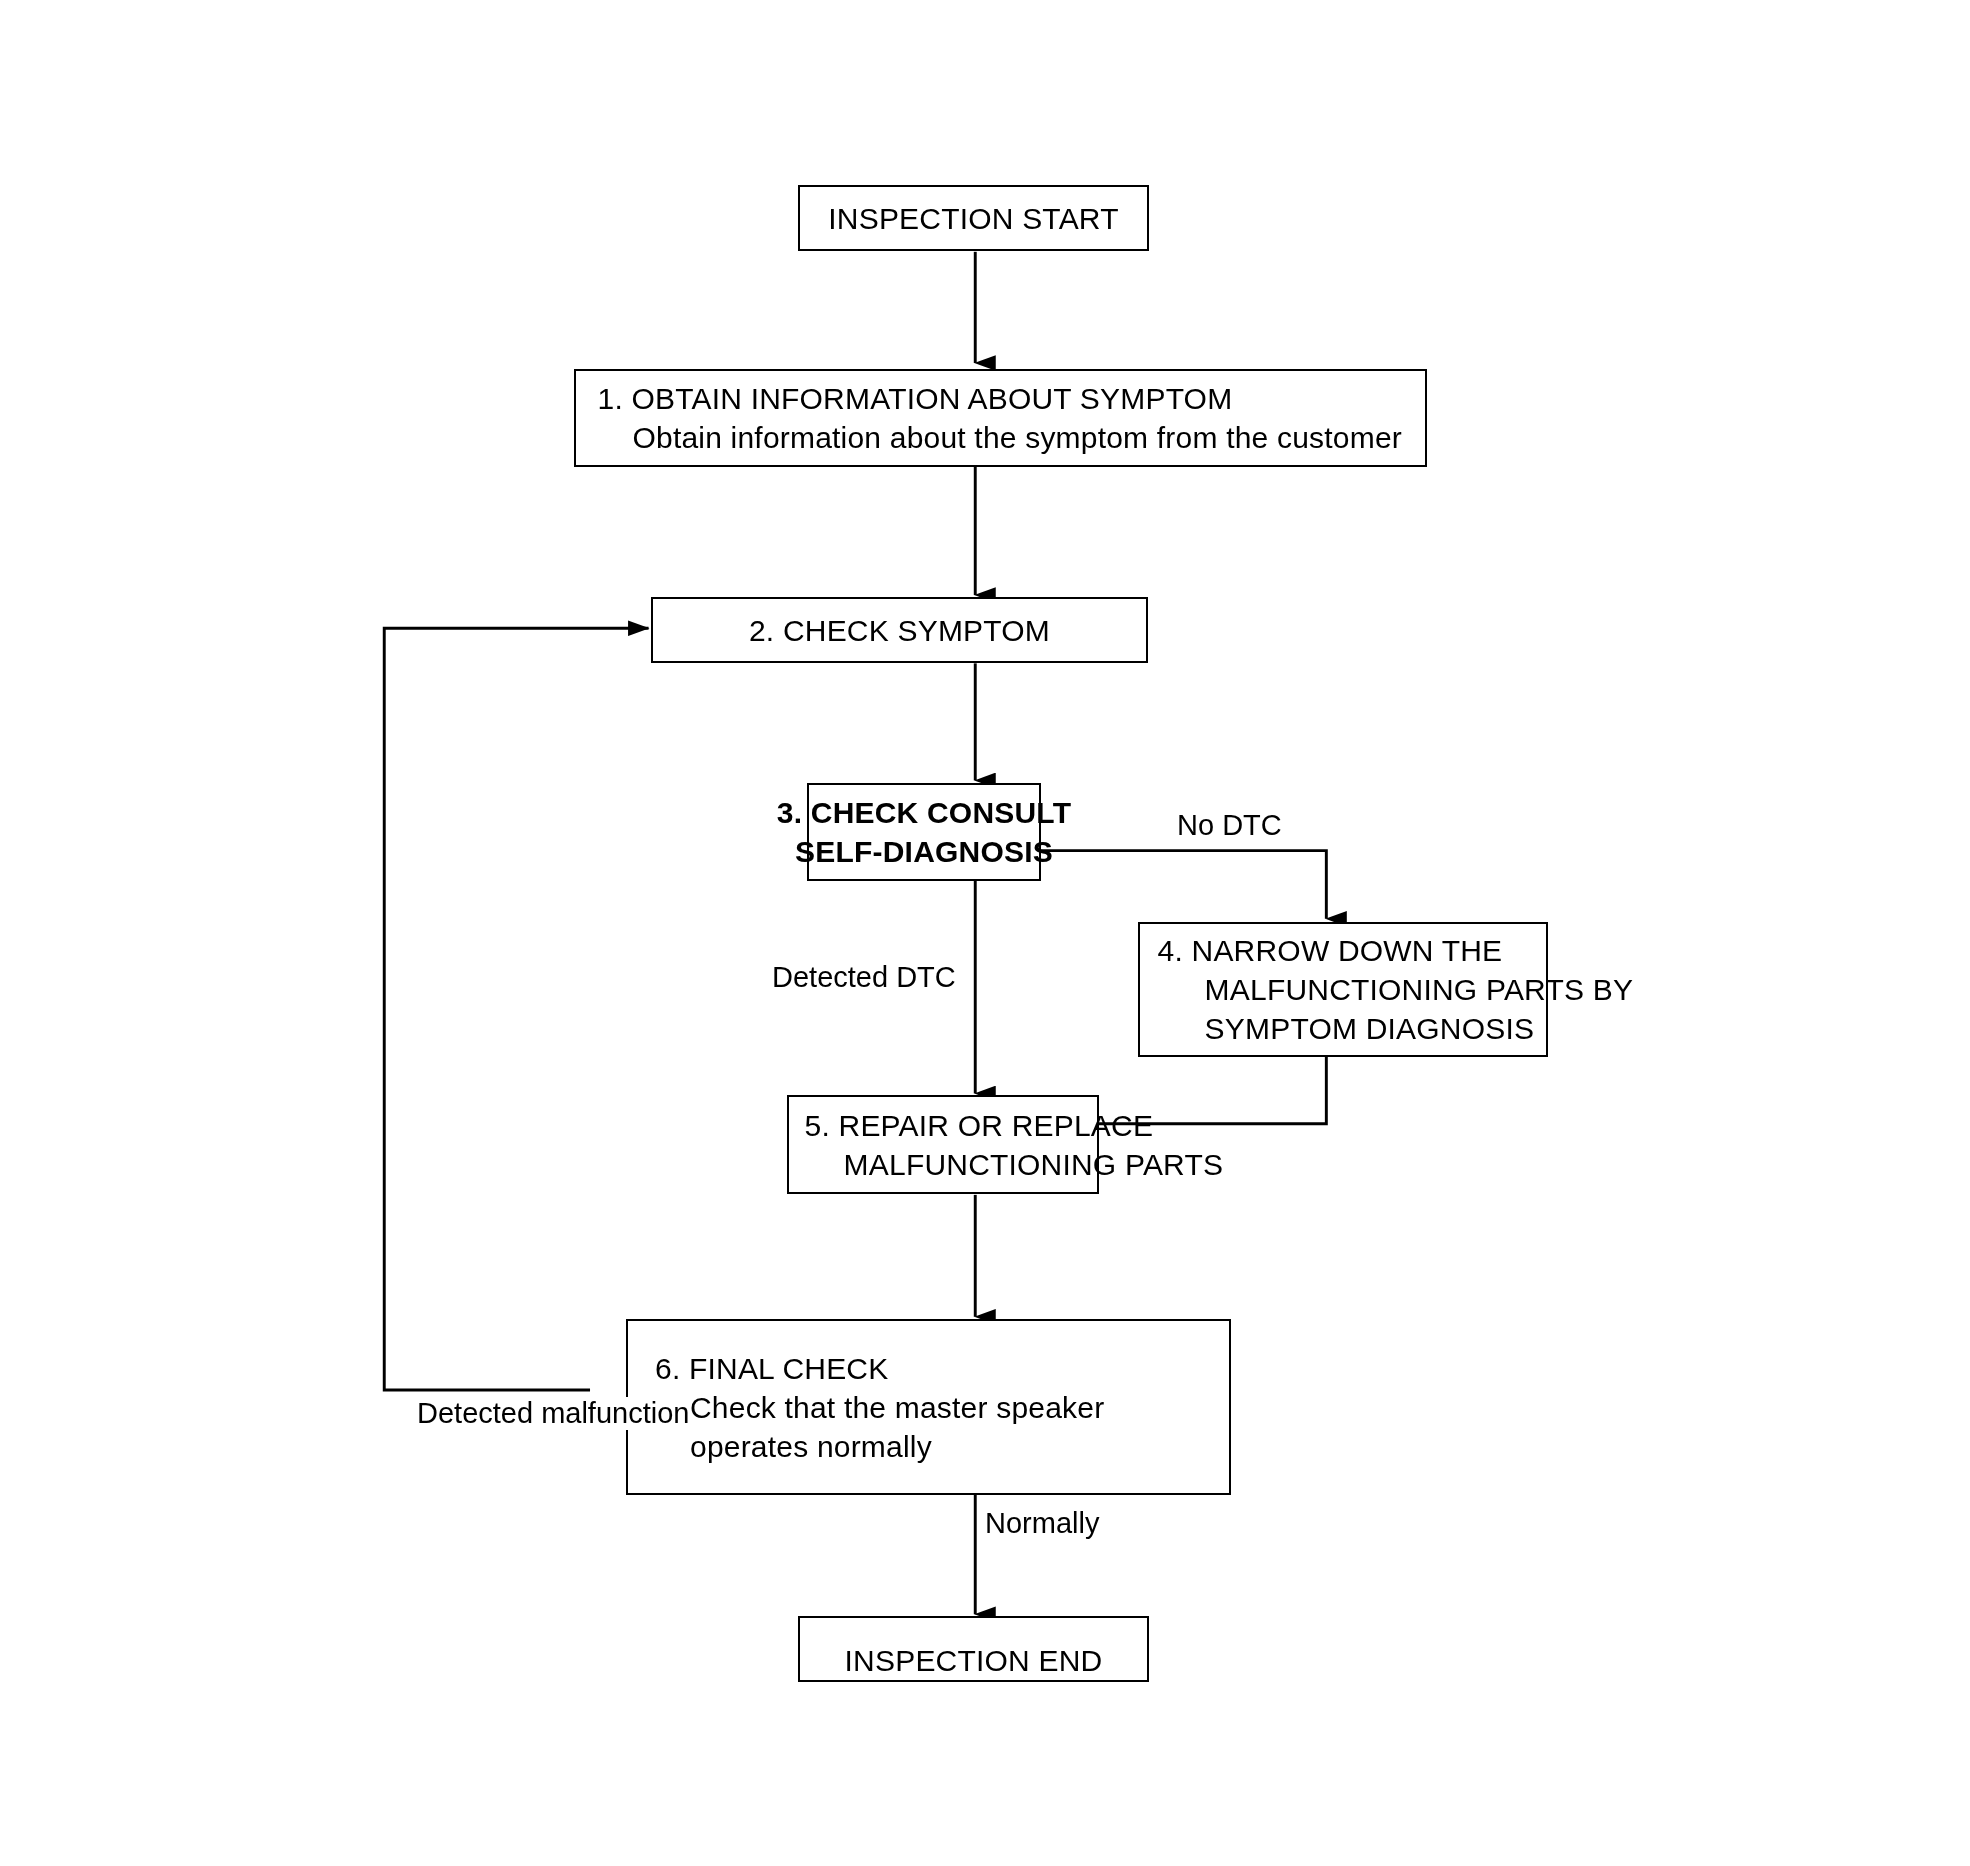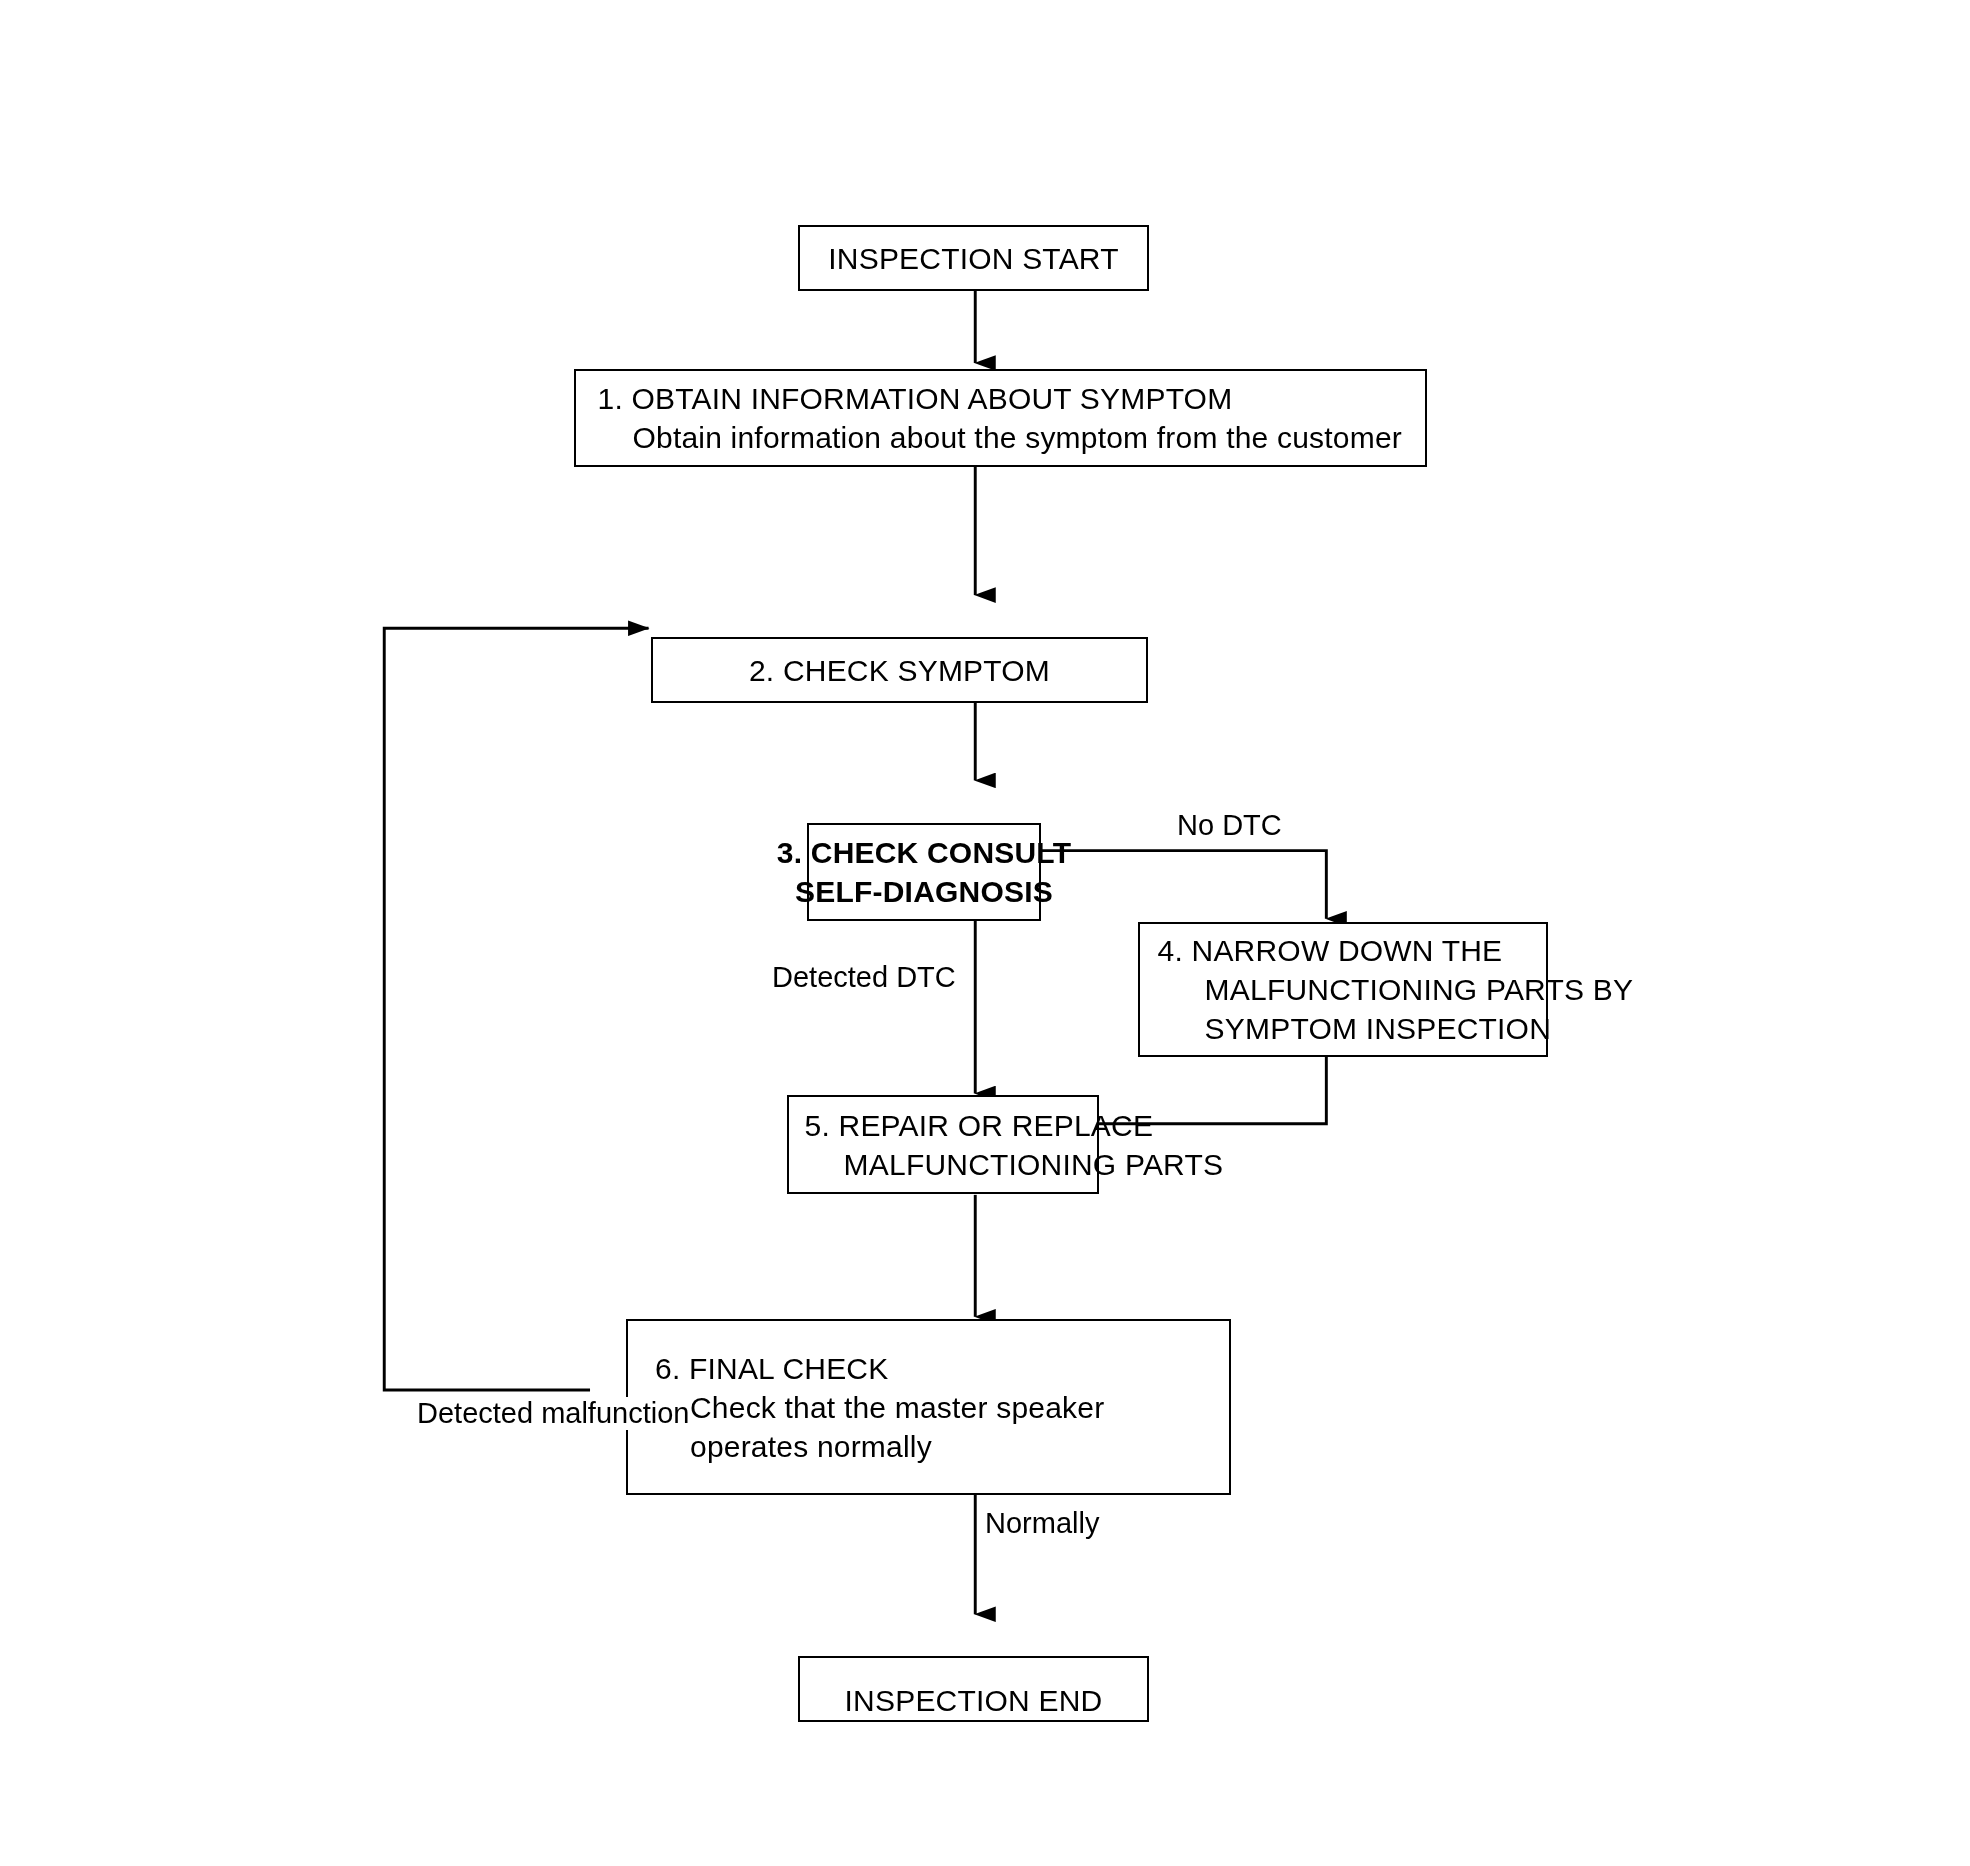--- a/index.html
+++ b/index.html
@@ -31,21 +31,20 @@
     border: 2.9px solid #000000;
     background: #ffffff;
     display: flex;
     flex-direction: column;
     justify-content: center;
     z-index: 3;
   }
   .node-center {
     align-items: center;
     text-align: center;
-    margin-top: 40px;
   }
   .node-left {
     align-items: flex-start;
     text-align: left;
     margin-left: 36px;
   }
   .node .line {
     font-size: 30px;
     line-height: 39px;
     letter-spacing: 0.2px;
@@ -114,21 +113,21 @@
   </div>
 
   <div class="node node-center" style="left:807px; top:783px; width:234px; height:98px;font-weight:bold;">
     <div class="line">3. CHECK CONSULT</div>
     <div class="line">SELF-DIAGNOSIS</div>
   </div>
 
   <div class="node node-left" style="left:1102px; top:922px; width:410px; height:135px; padding:7.8px 0 7.8px 17.6px;">
     <div class="line">4. NARROW DOWN THE</div>
     <div class="line indent2">MALFUNCTIONING PARTS BY</div>
-    <div class="line indent2">SYMPTOM INSPECTION</div>
+    <div class="line indent2">SYMPTOM DIAGNOSIS</div>
   </div>
 
   <div class="node node-left" style="left:751px; top:1095px; width:312px; height:99px; padding:3.9px 0 3.9px 15.6px;">
     <div class="line">5. REPAIR OR REPLACE</div>
     <div class="line indent3">MALFUNCTIONING PARTS</div>
   </div>
 
   <div class="node node-left" style="left:590px; top:1319px; width:605px; height:176px; padding:9.8px 0 9.8px 27px;">
     <div class="line">6. FINAL CHECK</div>
     <div class="line indent1">Check that the master speaker</div>

